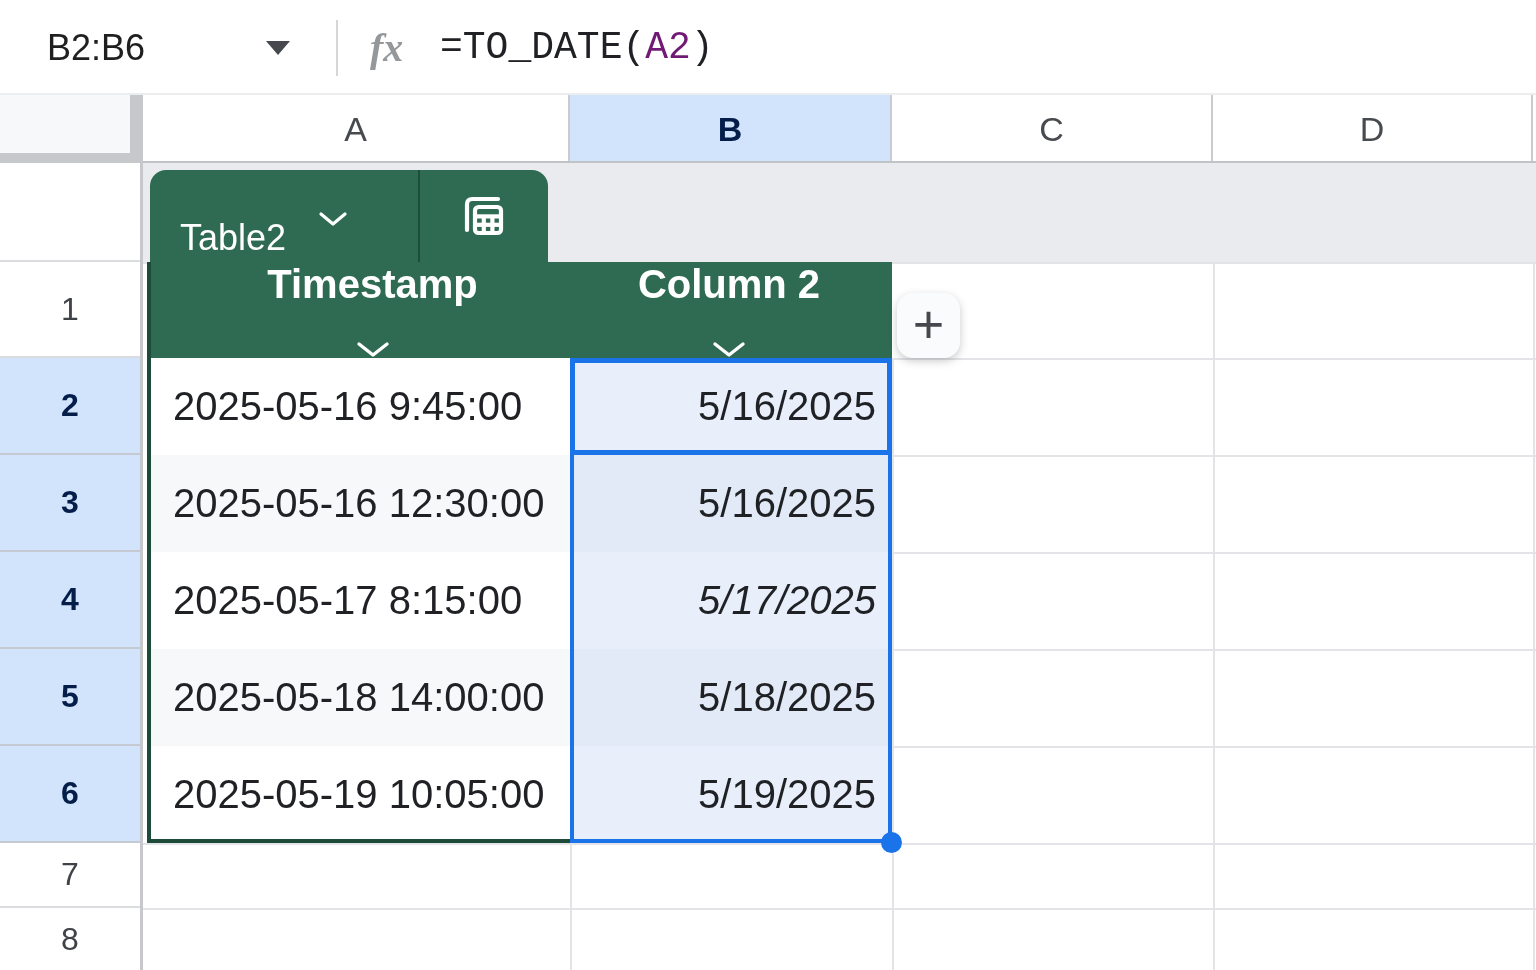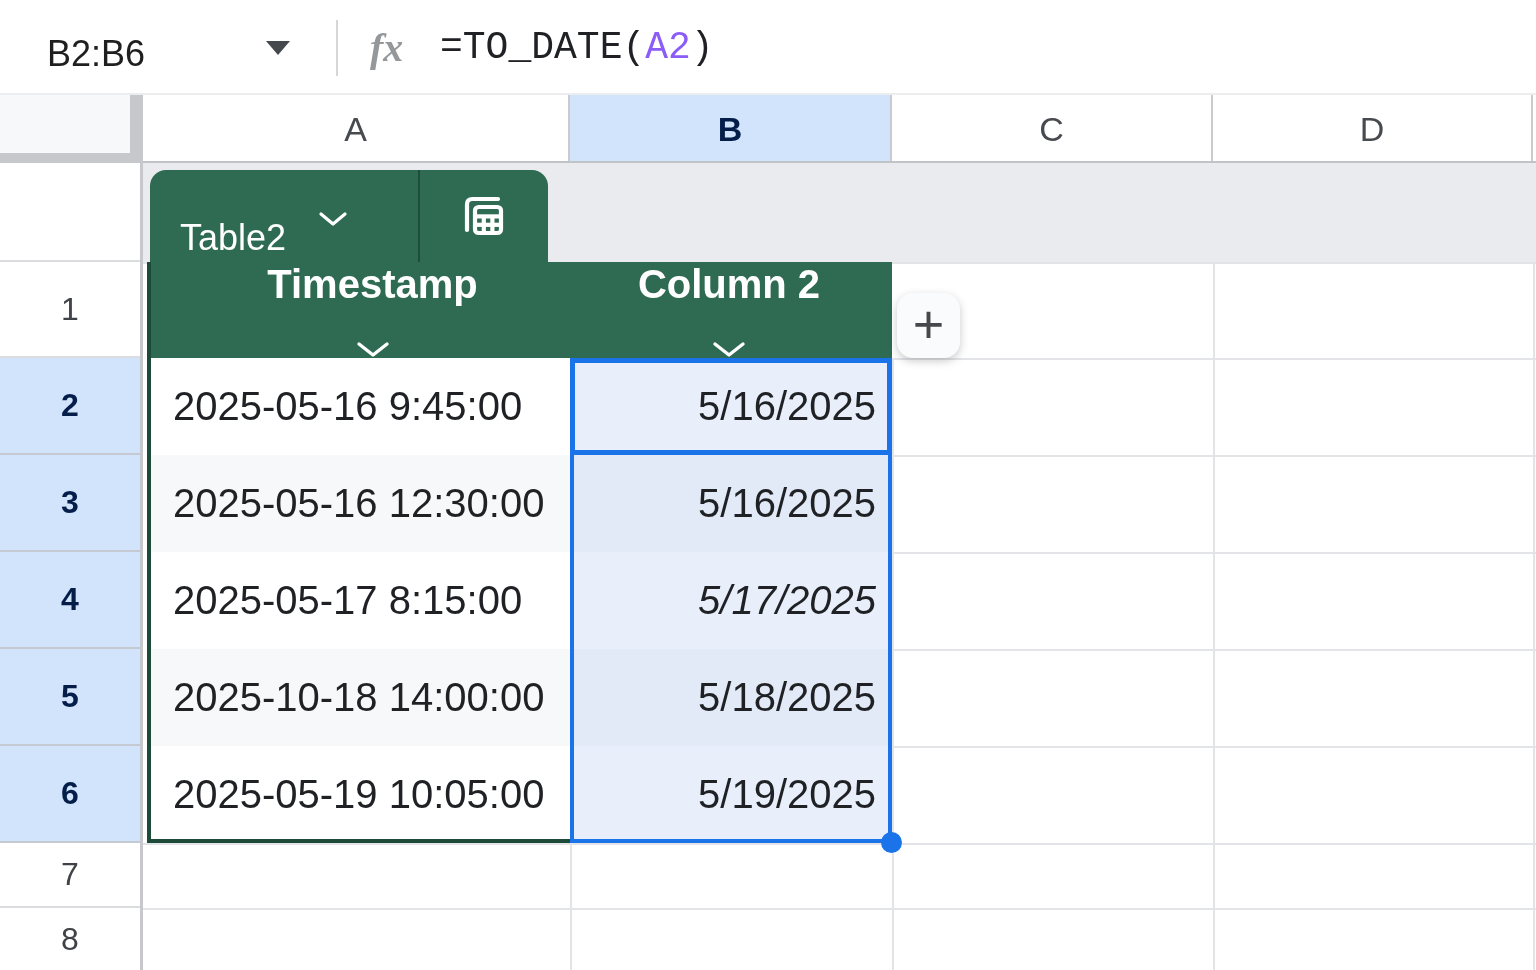--- a/index.html
+++ b/index.html
@@ -3,32 +3,32 @@
 <meta charset="utf-8">
 <style>
   html,body{margin:0;padding:0;background:#fff;}
   #app{position:relative;width:1536px;height:970px;overflow:hidden;background:#fff;
        font-family:"Liberation Sans",sans-serif;-webkit-font-smoothing:antialiased;}
   .abs{position:absolute;box-sizing:border-box;}
 
   
   .fbar{left:0;top:0;width:1536px;height:95px;background:#fff;}
   .fbar-bottom{left:0;top:93px;width:1536px;height:2px;background:#ebedef;}
-  .namebox{left:20px;top:0;width:240px;height:95px;display:flex;align-items:center;cursor:pointer;margin-top:6px;}
+  .namebox{left:20px;top:0;width:240px;height:95px;display:flex;align-items:center;cursor:pointer;}
   .namebox-text{margin-left:27px;font-size:36px;color:#1f1f1f;}
   .name-caret{left:266px;top:41px;width:0;height:0;border-left:12px solid transparent;
       border-right:12px solid transparent;border-top:14px solid #45494d;cursor:pointer;}
   .fbar-divider{left:336px;top:20px;width:2px;height:56px;background:#d5d7da;}
   .fx{left:370px;top:0;height:95px;display:flex;align-items:center;
       font-family:"Liberation Serif",serif;font-style:italic;font-weight:700;
       font-size:40px;color:#95989b;}
   .formula{left:440px;top:0;height:95px;display:flex;align-items:center;
       font-family:"Liberation Mono","DejaVu Sans Mono",monospace;font-size:38px;color:#202124;
       white-space:pre;cursor:text;}
-  .formula .ref{color:#8b5cf6;}
+  .formula .ref{color:#701a75;}
 
   
   .corner{left:0;top:95px;width:143px;height:68px;background:#c6c8cb;}
   .corner-inner{left:0;top:0;width:130px;height:58px;background:#f6f8f9;}
   .colhead{top:95px;height:68px;background:#fff;display:flex;align-items:center;justify-content:center;
       font-size:34px;color:#474b4f;border-right:2px solid #c9cbce;cursor:pointer;}
   .colhead.sel{background:#d2e3fc;color:#041e49;font-weight:700;}
   .ch-a{left:143px;width:427px;}
   .ch-b{left:570px;width:322px;}
   .ch-c{left:892px;width:321px;}
@@ -147,21 +147,21 @@
       </svg>
     </div>
   </div>
 
   <div class="abs cell cell-a" style="top:358px;height:97px;">2025-05-16 9:45:00</div>
   <div class="abs cell cell-b" style="top:358px;height:97px;">5/16/2025</div>
   <div class="abs cell cell-a band" style="top:455px;height:97px;">2025-05-16 12:30:00</div>
   <div class="abs cell cell-b band" style="top:455px;height:97px;">5/16/2025</div>
   <div class="abs cell cell-a" style="top:552px;height:97px;">2025-05-17 8:15:00</div>
   <div class="abs cell cell-b" style="top:552px;height:97px;font-style:italic;">5/17/2025</div>
-  <div class="abs cell cell-a band" style="top:649px;height:97px;">2025-10-18 14:00:00</div>
+  <div class="abs cell cell-a band" style="top:649px;height:97px;">2025-05-18 14:00:00</div>
   <div class="abs cell cell-b band" style="top:649px;height:97px;">5/18/2025</div>
   <div class="abs cell cell-a" style="top:746px;height:97px;">2025-05-19 10:05:00</div>
   <div class="abs cell cell-b" style="top:746px;height:97px;">5/19/2025</div>
 
   <div class="abs tborder-left"></div>
   <div class="abs tborder-bottom"></div>
 
   <div class="abs chip">
     <div class="chip-label-wrap">
       <span class="chip-label">Table2</span>

